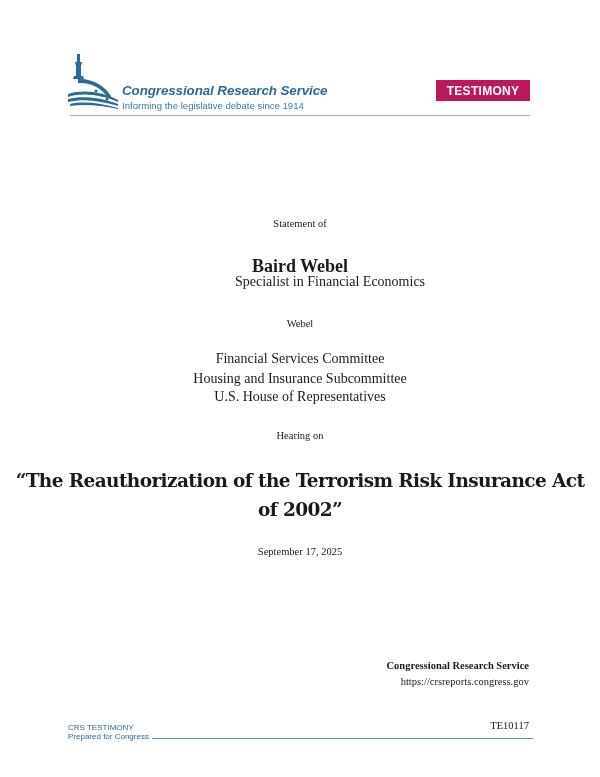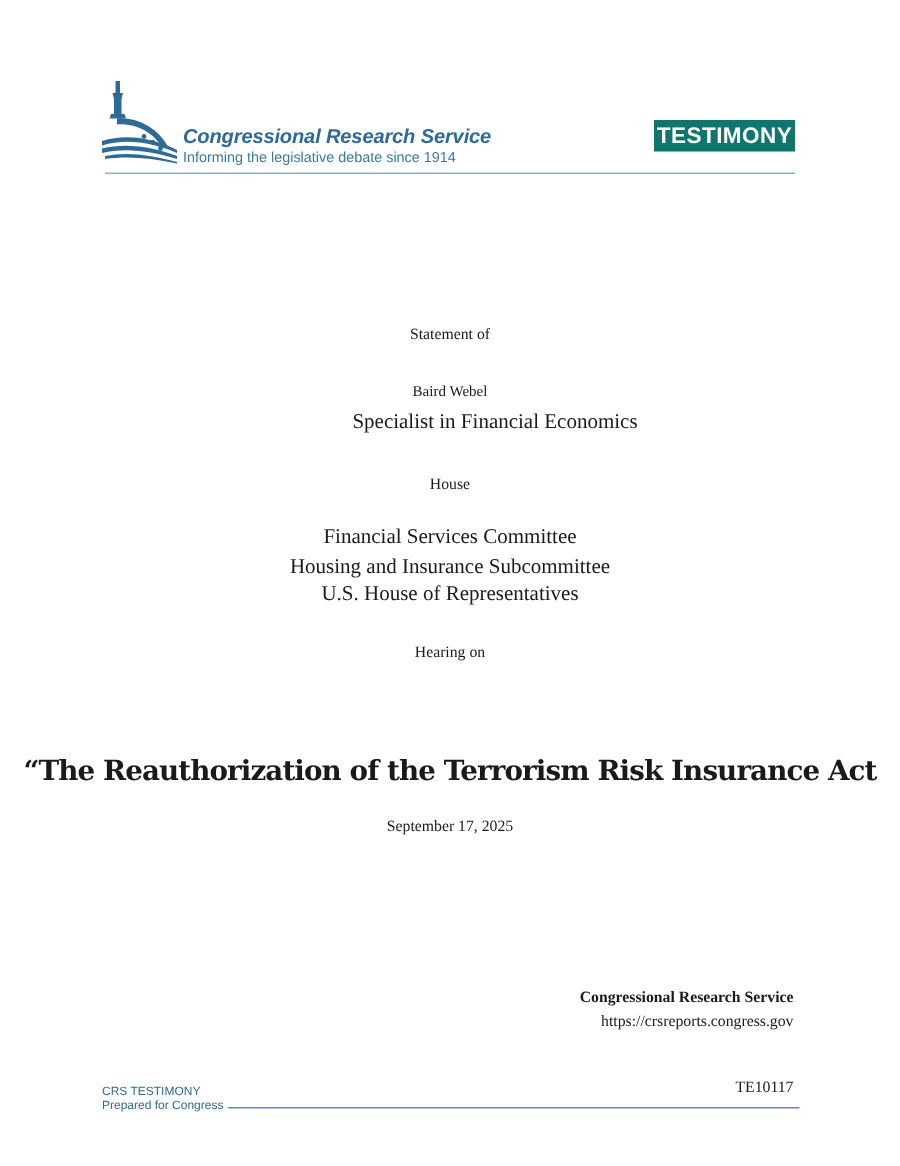--- a/index.html
+++ b/index.html
@@ -1,25 +1,25 @@
 <!DOCTYPE html>
 <html><head>
   <meta charset="utf-8">
   <style>
     html, body { margin: 0; padding: 0; background: #ffffff; }
     body { width: 600px; height: 777px; position: relative; overflow: hidden; font-family: "Liberation Serif", serif; color: #1a1a1a; }
     .abs { position: absolute; }
     .logo-icon { left: 66px; top: 52px; width: 54px; height: 58px; }
     .logo-title { left: 122px; top: 83px; font-family: "Liberation Sans", sans-serif; font-weight: bold; font-style: italic; font-size: 13.4px; color: #2e6a96; letter-spacing: -0.1px; white-space: nowrap; }
     .logo-tagline { left: 122px; top: 100px; font-family: "Liberation Sans", sans-serif; font-size: 9.6px; color: #3a78a8; white-space: nowrap; }
-    .badge { left: 436px; top: 80px; width: 94px; height: 21px; background: #0f766e; color: #ffffff; font-family: "Liberation Sans", sans-serif; font-weight: bold; font-size: 15px; display: flex; align-items: center; justify-content: center; letter-spacing: 0.3px; }
+    .badge { left: 436px; top: 80px; width: 94px; height: 21px; background: #be185d; color: #ffffff; font-family: "Liberation Sans", sans-serif; font-weight: bold; font-size: 12px; display: flex; align-items: center; justify-content: center; letter-spacing: 0.3px; }
     .header-rule { left: 70px; top: 115px; width: 460px; height: 1px; background: #8fb0c8; }
     .center { left: 0; width: 600px; text-align: center; }
     .small { font-size: 10.5px; }
-    .name { font-size: 10px; font-weight: normal; }
+    .name { font-size: 18px; font-weight: bold; }
     .med { font-size: 14px; }
     .title { font-size: 18.5px; font-weight: bold; line-height: 29px; font-family: "DejaVu Serif", serif; letter-spacing: -0.6px; }
     .right { right: 71px; text-align: right; white-space: nowrap; }
     .footer-label { left: 68px; font-family: "Liberation Sans", sans-serif; color: #2e6a96; white-space: nowrap; }
     .footer-rule { left: 152px; top: 738px; width: 381px; height: 1px; background: #5b8fb3; }
   </style>
 </head>
 <body>
 
 <div class="abs logo-icon">
@@ -40,30 +40,31 @@
   </svg>
 </div>
 <div class="abs logo-title">Congressional Research Service</div>
 <div class="abs logo-tagline">Informing the legislative debate since 1914</div>
 <div class="abs badge">TESTIMONY</div>
 <div class="abs header-rule"></div>
 
 <div class="abs center small" style="top:218px;">Statement of</div>
 <div class="abs center name" style="top:256px;">Baird Webel</div>
 <div class="abs center med" style="top:274px;padding-left:30px;">Specialist in Financial Economics</div>
-<div class="abs center small" style="top:318px;">House</div>
+<div class="abs center small" style="top:318px;">Webel</div>
 
 <div class="abs center med" style="top:351px;">Financial Services Committee</div>
 <div class="abs center med" style="top:371px;">Housing and Insurance Subcommittee</div>
 <div class="abs center med" style="top:389px;text-align:center;">U.S. House of Representatives</div>
 
 <div class="abs center small" style="top:430px;">Hearing on</div>
 
-<div class="abs center title" style="top:466px;margin-top:34px;">
+<div class="abs center title" style="top:466px;">
   <div>“The Reauthorization of the Terrorism Risk Insurance Act</div>
+  <div>of 2002”</div>
 </div>
 
 <div class="abs center small" style="top:546px;">September 17, 2025</div>
 
 <div class="abs right" style="top:660px; font-size:10.5px; font-weight:bold;">Congressional Research Service</div>
 <div class="abs right" style="top:676px; font-size:10.5px;">https://crsreports.congress.gov</div>
 <div class="abs right" style="top:692px; font-size:10.5px;margin-top:28px;">TE10117</div>
 
 <div class="abs footer-label" style="top:723px; font-size:8px; font-weight:normal;">CRS TESTIMONY</div>
 <div class="abs footer-label" style="top:732px; font-size:8px;">Prepared for Congress</div>

